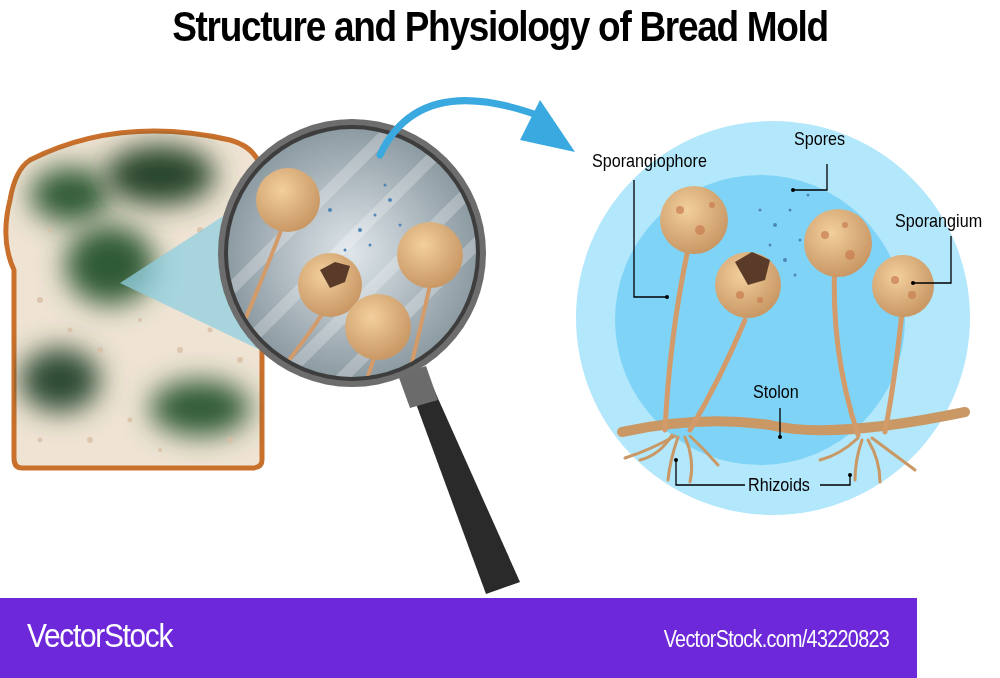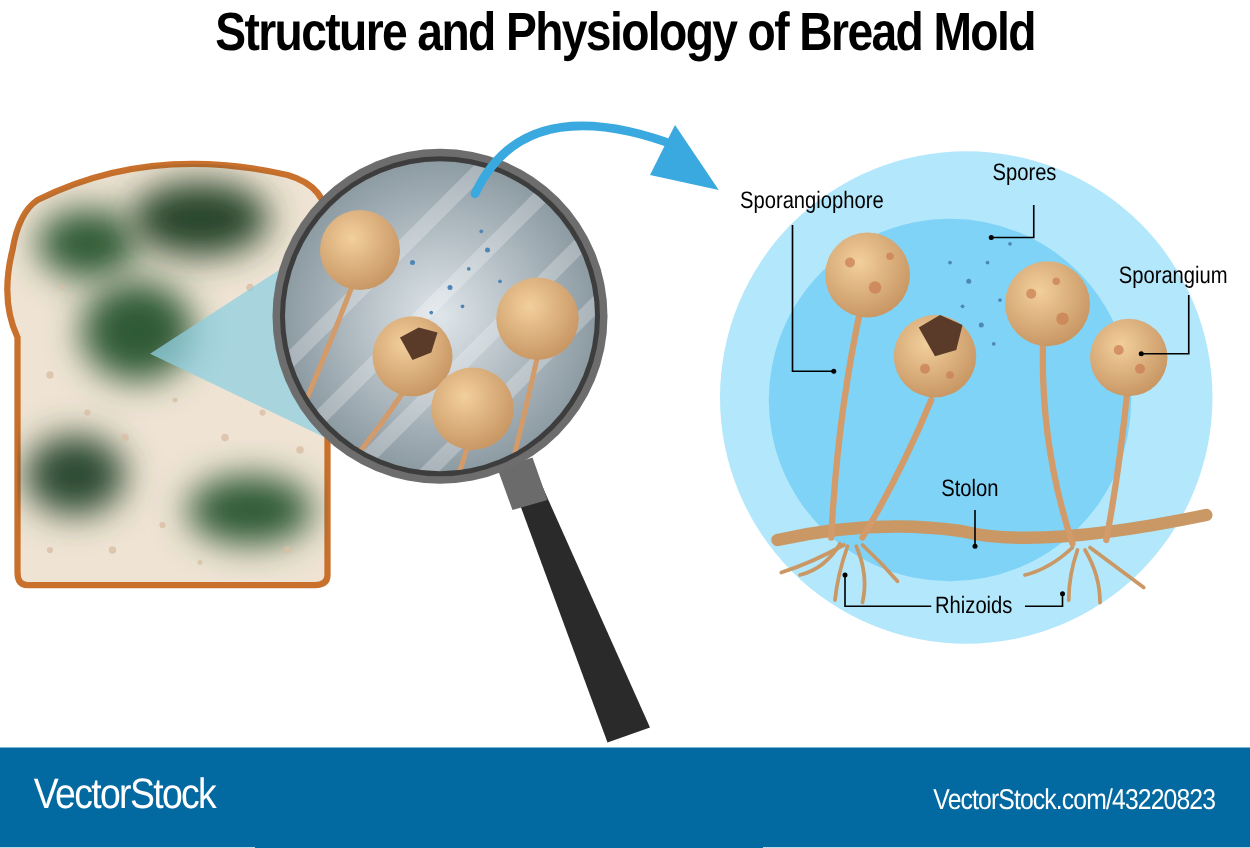--- a/index.html
+++ b/index.html
@@ -1,20 +1,20 @@
 <!DOCTYPE html>
 <html><head>
 <meta charset="utf-8">
 <style>
   html, body { margin:0; padding:0; }
   body { width:1000px; height:678px; background:#ffffff; position:relative; overflow:hidden; font-family:"Liberation Sans", sans-serif; }
   .title { position:absolute; left:0; top:2px; width:1000px; text-align:center; font-family:"Liberation Sans", sans-serif; font-weight:bold; font-size:43px; color:#000; letter-spacing:-1.5px; transform:scaleX(0.86); transform-origin:center; }
   svg.art { position:absolute; left:0; top:0; }
   .lbl { position:absolute; font-family:"Liberation Sans", sans-serif; font-size:19px; color:#000; transform:scaleX(0.85); transform-origin:left center; white-space:nowrap; }
-  .footer { position:absolute; left:0; top:598px; width:1000px; height:80px; background:#0369a1; }
+  .footer { position:absolute; left:0; top:598px; width:917px; height:80px; background:#6d28d9; }
   .brand { position:absolute; left:27px; top:18px; color:#fff; font-size:34px; letter-spacing:-1.5px; transform:scaleX(0.88); transform-origin:left center; }
   .url { position:absolute; right:28px; top:28px; color:#fff; font-size:23px; letter-spacing:-0.8px; transform:scaleX(0.86); transform-origin:right center; }
 </style>
 </head>
 <body>
 
 <div class="title">Structure and Physiology of Bread Mold</div>
 
 <svg class="art" width="1000" height="600" viewBox="0 0 1000 600">
   <defs>

